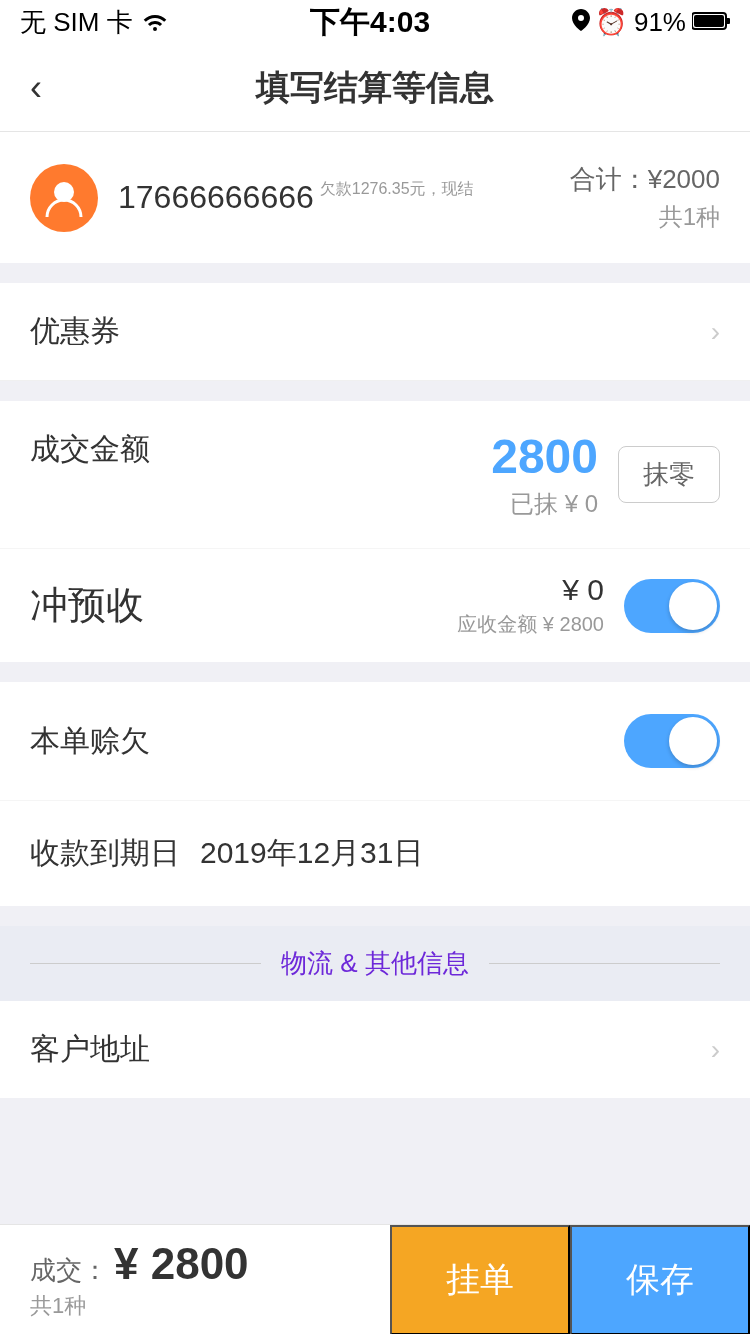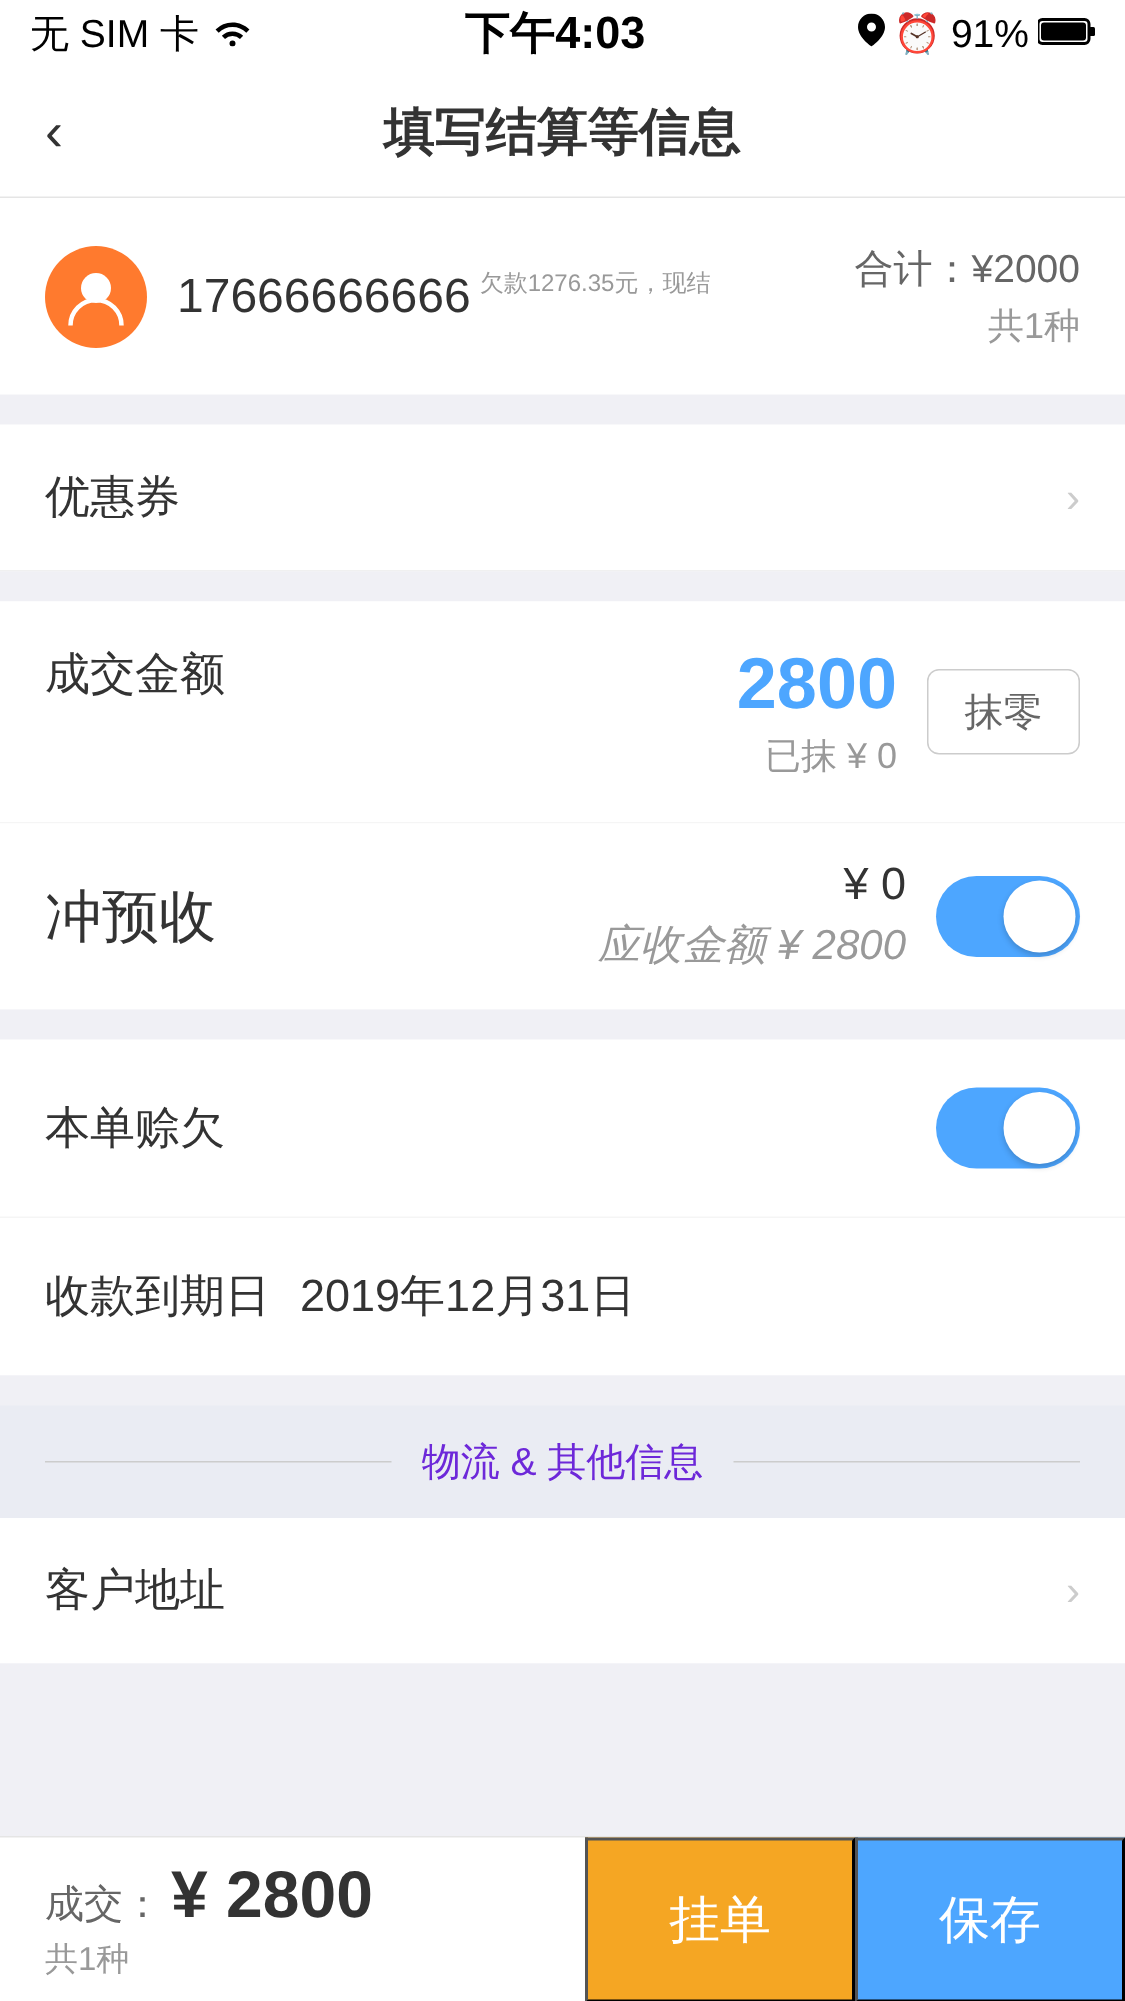--- a/index.html
+++ b/index.html
@@ -145,21 +145,21 @@
       background: #fff;
       padding: 24px 30px;
       display: flex;
       align-items: center;
       justify-content: space-between;
     }
     .prepay-label { font-size: 38px; color: #333; }
     .prepay-right { display: flex; align-items: center; gap: 20px; }
     .prepay-value-wrap { text-align: right; }
     .prepay-amount { font-size: 30px; color: #333; }
-    .prepay-receivable { font-size: 28px; color: #999; margin-top: 4px; font-style: italic; }
+    .prepay-receivable { font-size: 20px; color: #999; margin-top: 4px; }
 
     
     .toggle {
       width: 96px;
       height: 54px;
       border-radius: 27px;
       background: #4da6ff;
       position: relative;
       cursor: pointer;
     }

